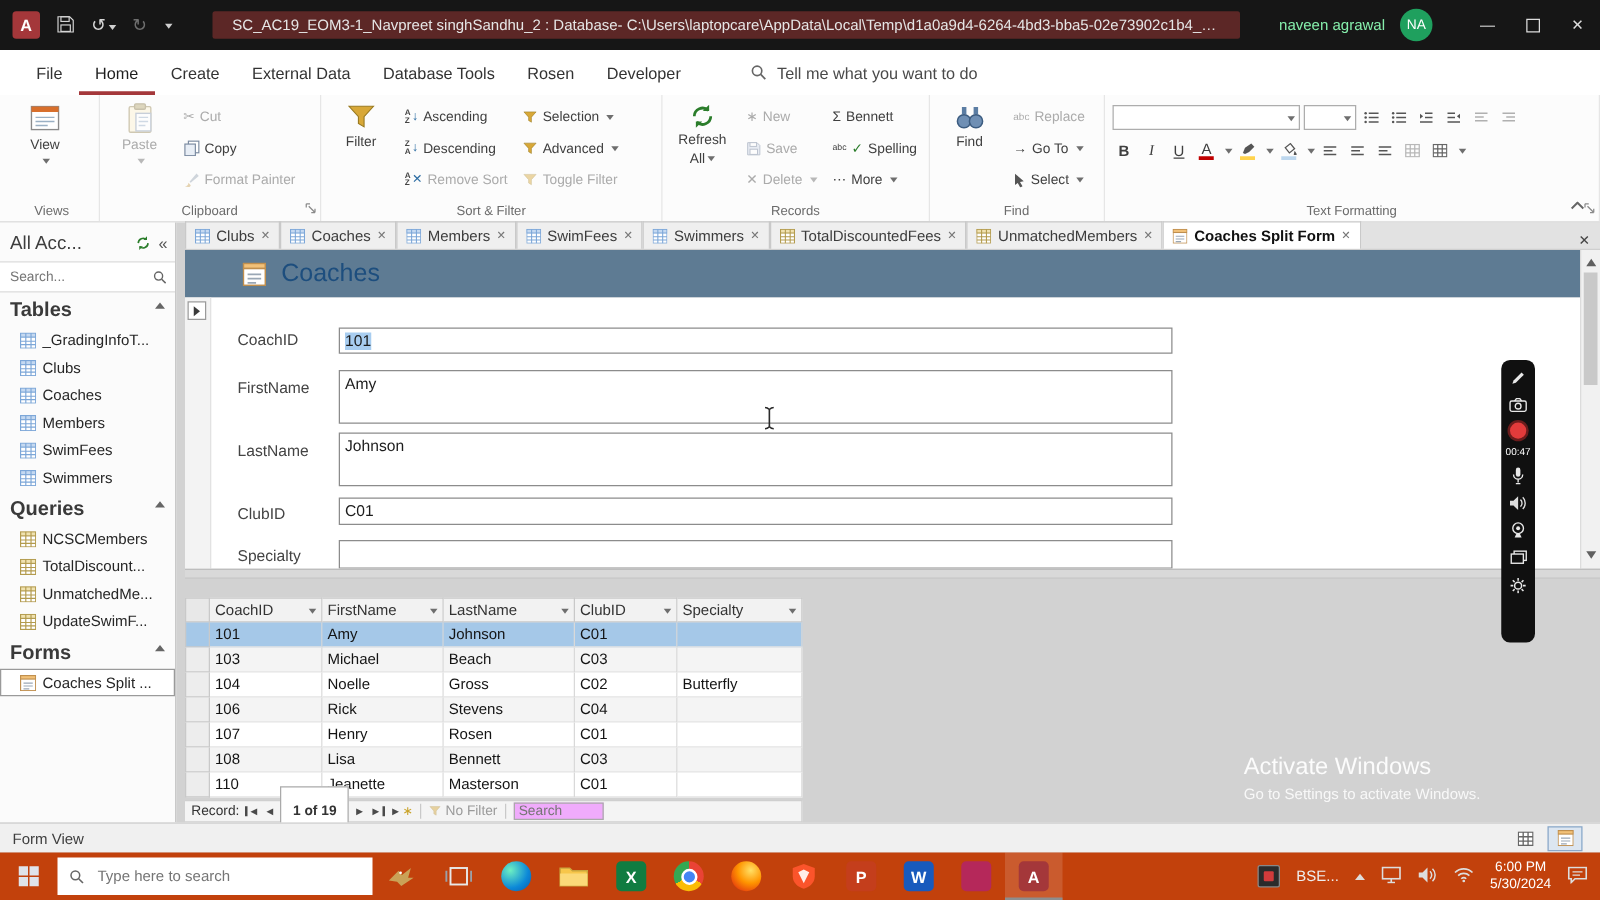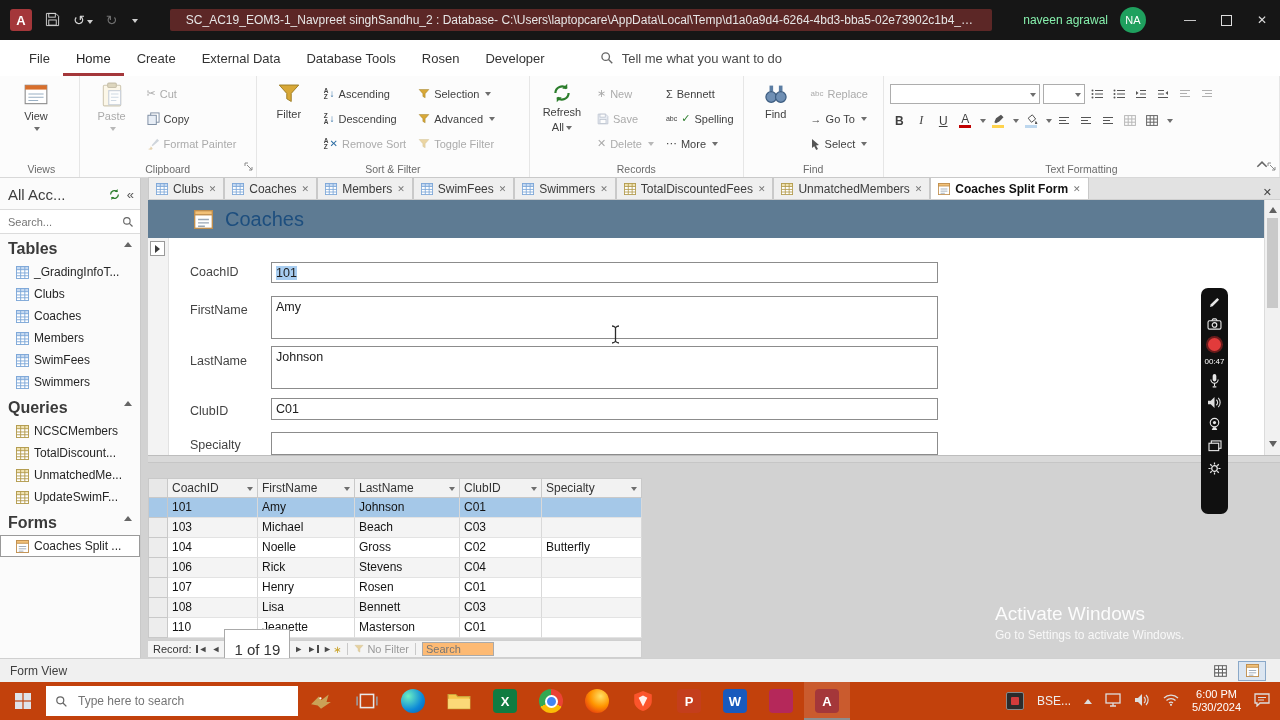--- a/index.html
+++ b/index.html
@@ -89,23 +89,23 @@
   .gh{background:#f2f2f2;border-right:1px solid #c9c9c9;border-top:1px solid #c9c9c9;border-bottom:1px solid #c9c9c9;display:flex;align-items:center;padding:0 4px;font-size:12px;color:#333;box-sizing:border-box;}
   .gh .dd{margin-left:auto;}
   .dc{background:#fff;border-right:1px solid #d9d9d9;border-bottom:1px solid #e3e3e3;padding:2px 4px 0 4px;font-size:12px;color:#141414;box-sizing:border-box;white-space:nowrap;overflow:hidden;}
   .alt .dc{background:#f4f4f4;}
   .selrow .dc,.selrow .gsel{background:#a5c8e8 !important;}
   .w0{width:90px;}.w1{width:97px;}.w2{width:105px;}.w3{width:82px;}.w4{width:100px;}
   
   .navbar{position:absolute;left:0;top:440px;width:494px;height:18px;background:#f4f4f4;border:1px solid #cfcfcf;border-left:none;display:flex;align-items:center;font-size:11px;color:#333;gap:4px;padding:0 5px;box-sizing:border-box;}
   .nvb{display:flex;align-items:center;color:#4a4a4a;font-size:9px;gap:1px;}
   .nvbar{width:2px;height:8px;background:#4a4a4a;display:inline-block;}
-  .posbox{border:1px solid #aaa;background:#fff;padding:12px 9px;height:14px;display:flex;align-items:center;font-size:15px;}
+  .posbox{border:1px solid #aaa;background:#fff;padding:12px 9px;height:14px;display:flex;align-items:center;font-size:11px;font-weight:bold;}
   .nsep{width:1px;height:12px;background:#c9c9c9;margin:0 2px;}
-  .nsearch{border:1px solid #aaa;height:14px;width:72px;font-size:11px;padding:0 3px;color:#555;font-family:inherit;outline:none;background:#fdba74;box-sizing:border-box;}
+  .nsearch{border:1px solid #aaa;height:14px;width:72px;font-size:11px;padding:0 3px;color:#555;font-family:inherit;outline:none;background:#f0abfc;box-sizing:border-box;}
   .nofil{color:#9a9a9a;display:flex;align-items:center;gap:3px;}
   
   .statusbar{position:absolute;left:0;bottom:38px;right:0;height:24px;background:#f0f0f0;border-top:1px solid #d0d0d0;display:flex;align-items:center;padding:0 10px;font-size:12px;color:#3e3e3e;box-sizing:border-box;}
   .svbtns{margin-left:auto;display:flex;gap:4px;margin-right:4px;}
   .svb{width:26px;height:18px;border:1px solid transparent;display:flex;align-items:center;justify-content:center;}
   .svb.activev{background:#dce6f1;border-color:#8aa8c8;}
   
   .taskbar{position:absolute;left:0;bottom:0;right:0;height:38px;background:#c2410c;display:flex;align-items:center;color:#eee;}
   .tstart{width:46px;height:38px;display:flex;align-items:center;justify-content:center;}
   .tsearch{width:252px;height:30px;background:#fff;display:flex;align-items:center;gap:8px;padding:0 9px;color:#5f5f5f;font-size:12px;box-sizing:border-box;}

